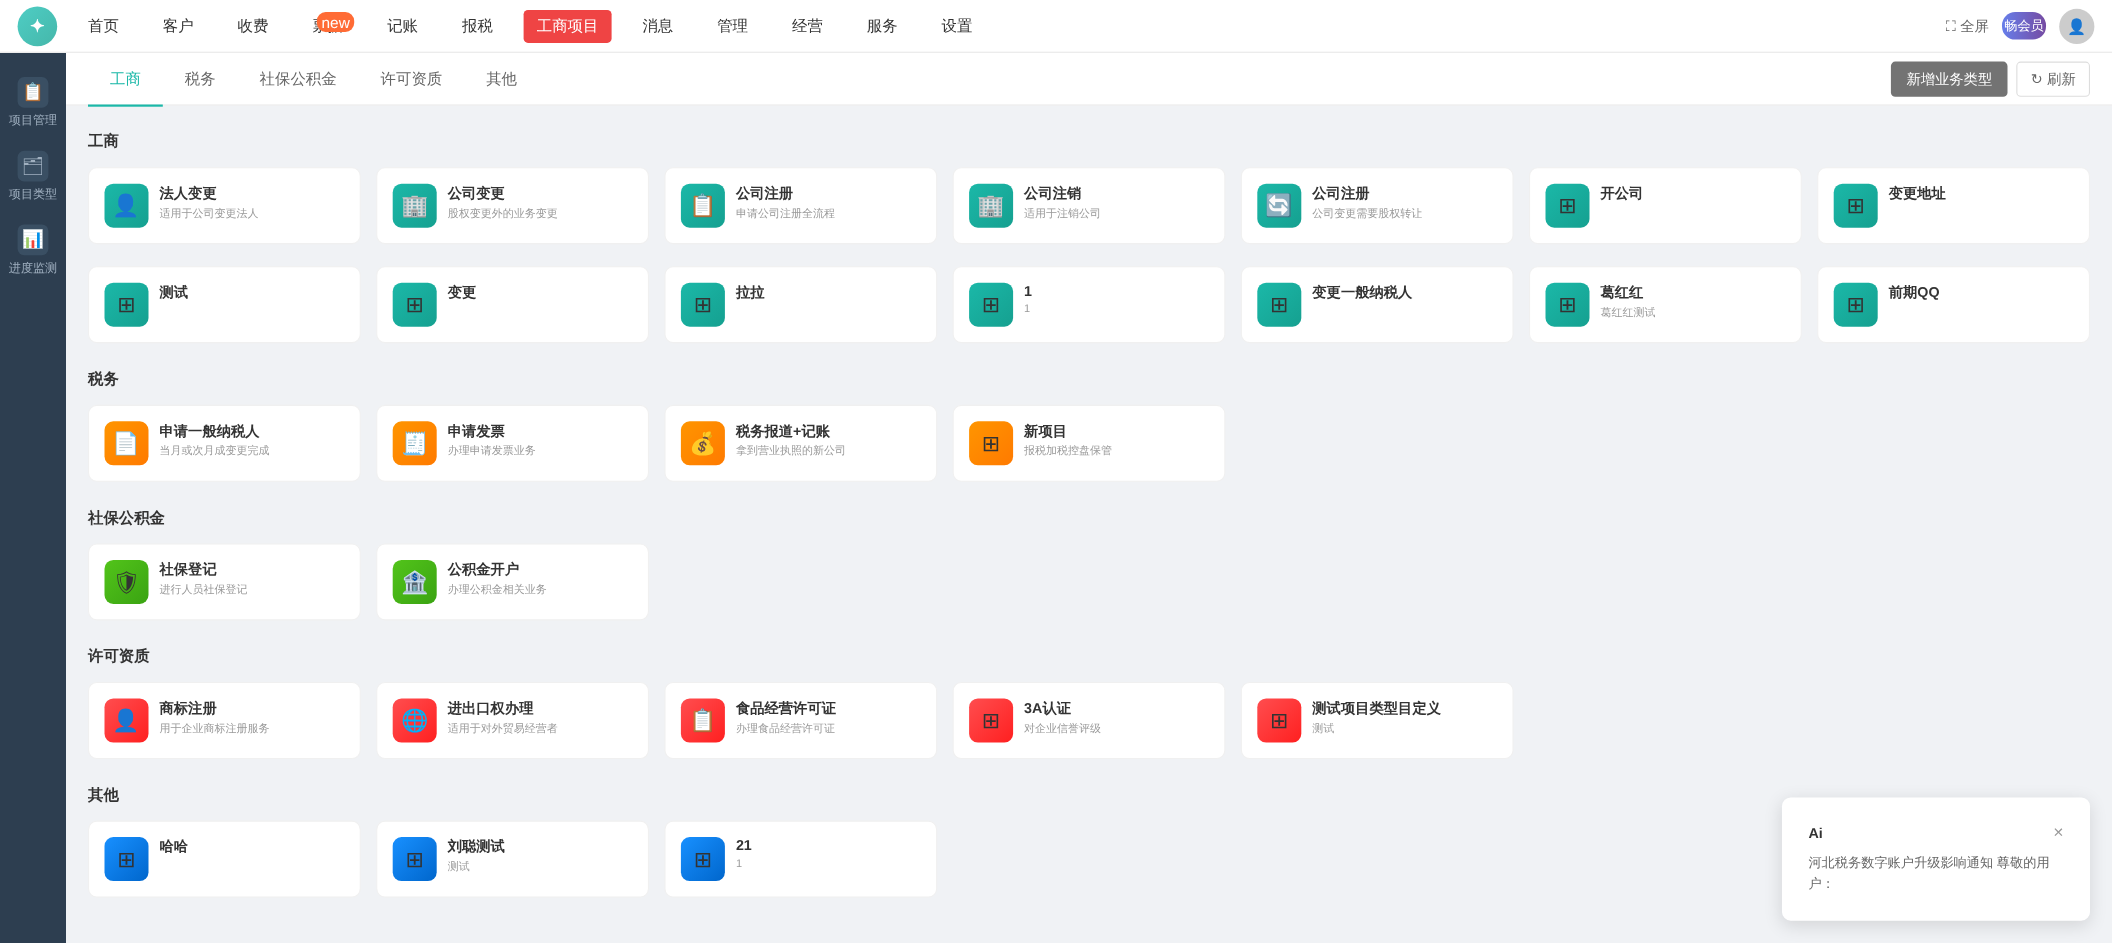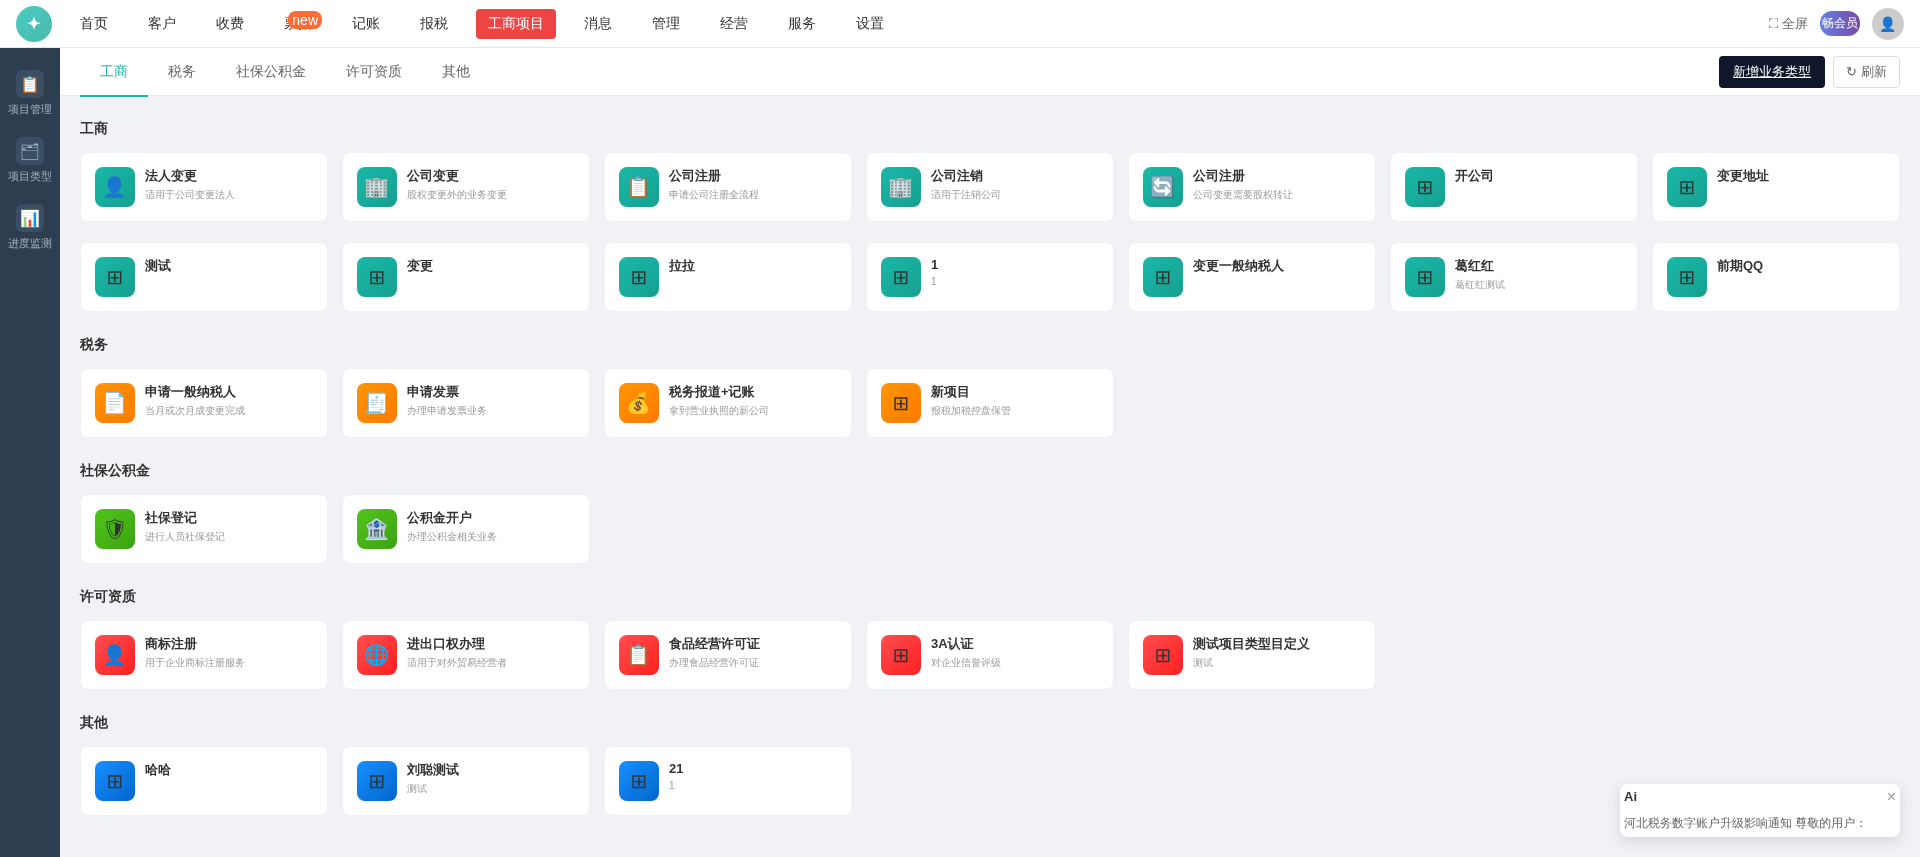--- a/index.html
+++ b/index.html
@@ -140,28 +140,27 @@
     }
     .sub-tab.active {
       color: #1bb8a8;
       border-bottom: 2px solid #1bb8a8;
       font-weight: 500;
     }
     .sub-tabs-right {
       display: flex; gap: 8px;
     }
     .btn-add {
-      background: #0f172a;
+      background: #737373;
       color: #fff;
       border: none;
       padding: 6px 14px;
       border-radius: 4px;
       cursor: pointer;
       font-size: 13px;
-      text-decoration: underline;
     }
     .btn-refresh {
       background: #fff;
       border: 1px solid #ddd;
       padding: 6px 12px;
       border-radius: 4px;
       cursor: pointer;
       font-size: 13px;
       color: #666;
       display: flex; align-items: center; gap: 4px;
@@ -226,21 +225,21 @@
 
     
     .notification-panel {
       position: fixed;
       bottom: 20px;
       right: 20px;
       width: 280px;
       background: #fff;
       border-radius: 8px;
       box-shadow: 0 4px 16px rgba(0,0,0,0.12);
-      padding: 4px;
+      padding: 24px;
       z-index: 200;
     }
     .notif-header {
       display: flex; align-items: center; justify-content: space-between;
       margin-bottom: 8px;
     }
     .notif-title { font-size: 13px; font-weight: 600; color: #333; }
     .notif-close { cursor: pointer; color: #999; font-size: 16px; }
     .notif-body { font-size: 12px; color: #666; line-height: 1.6; }
   </style>

